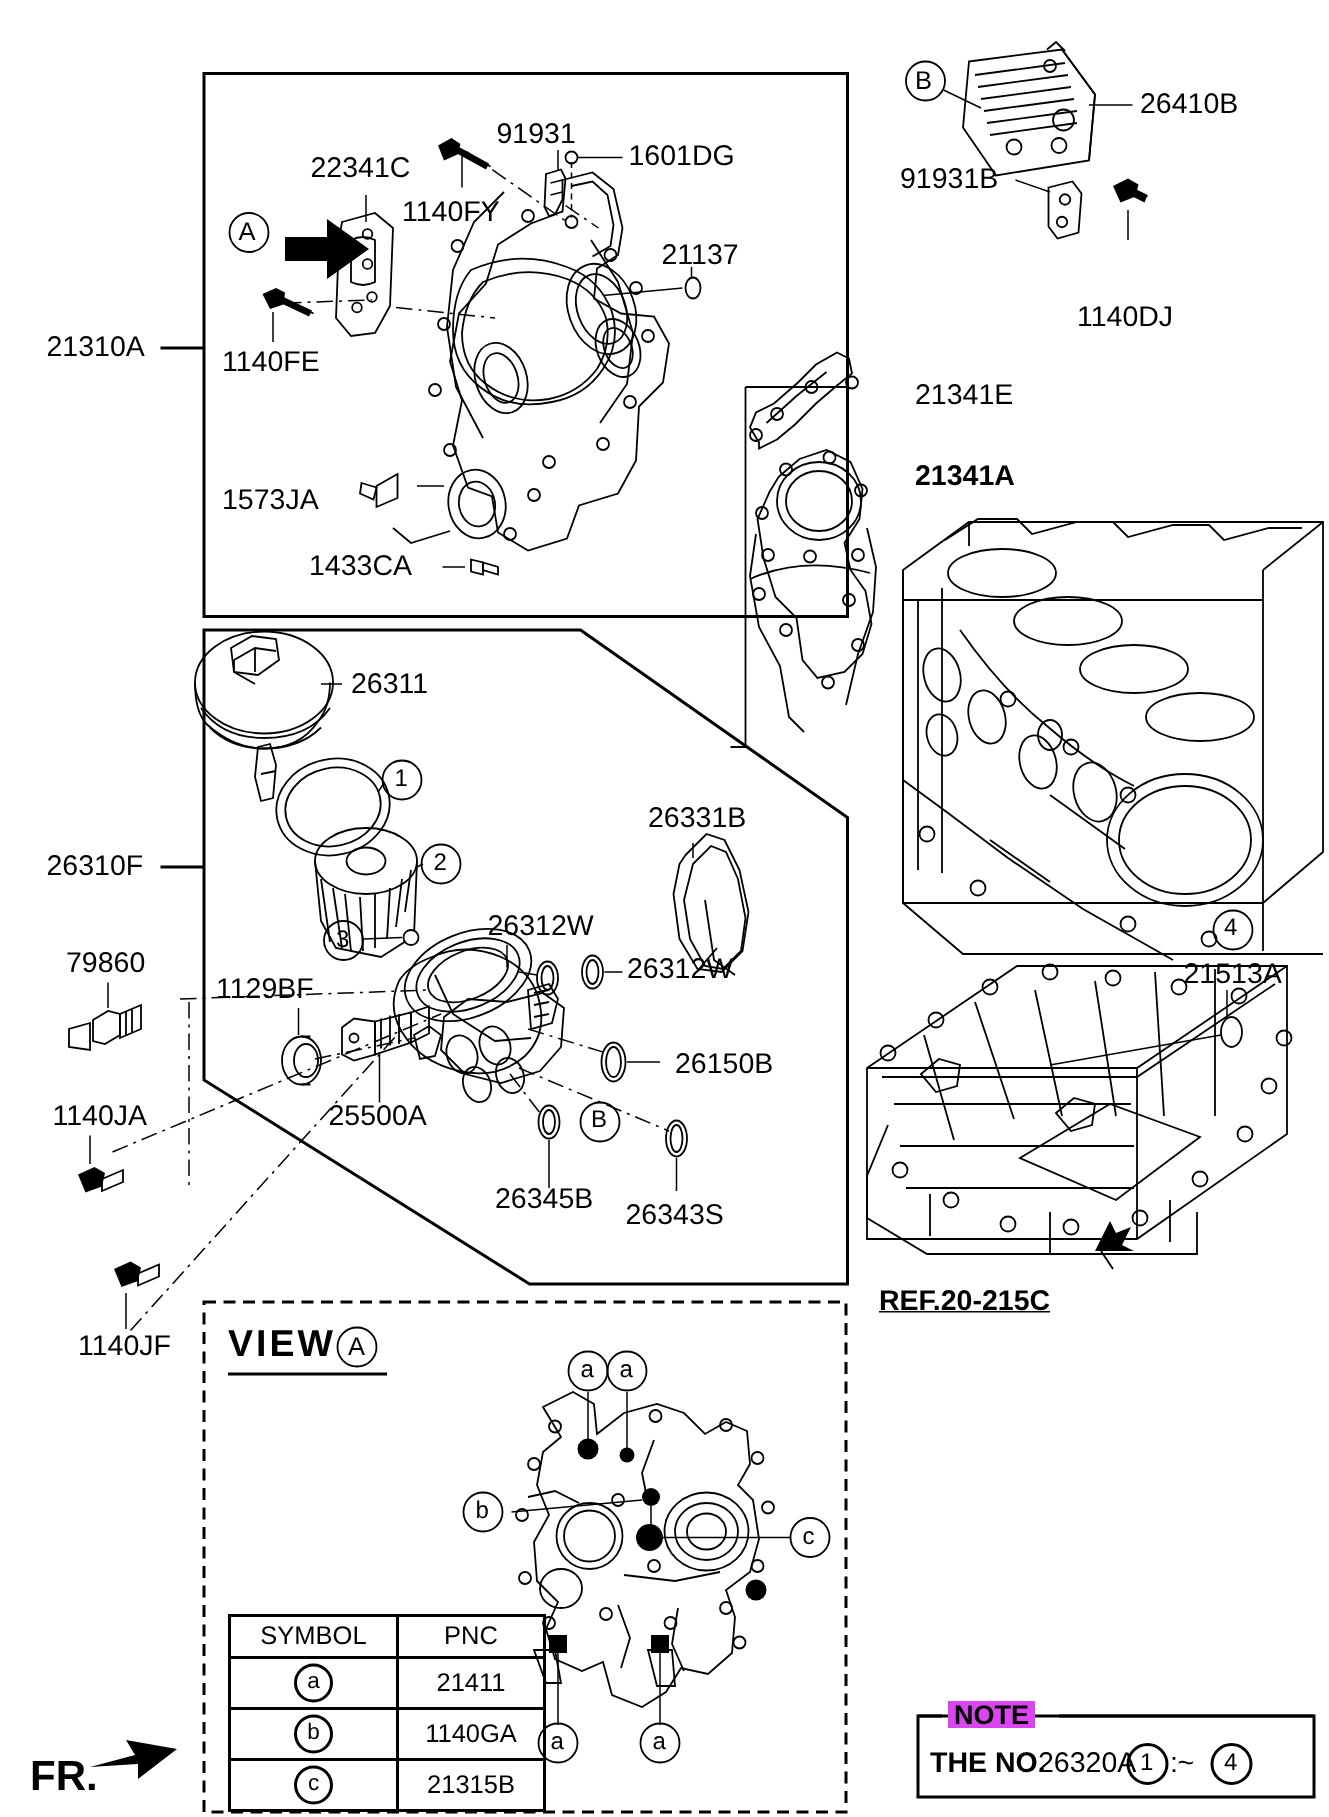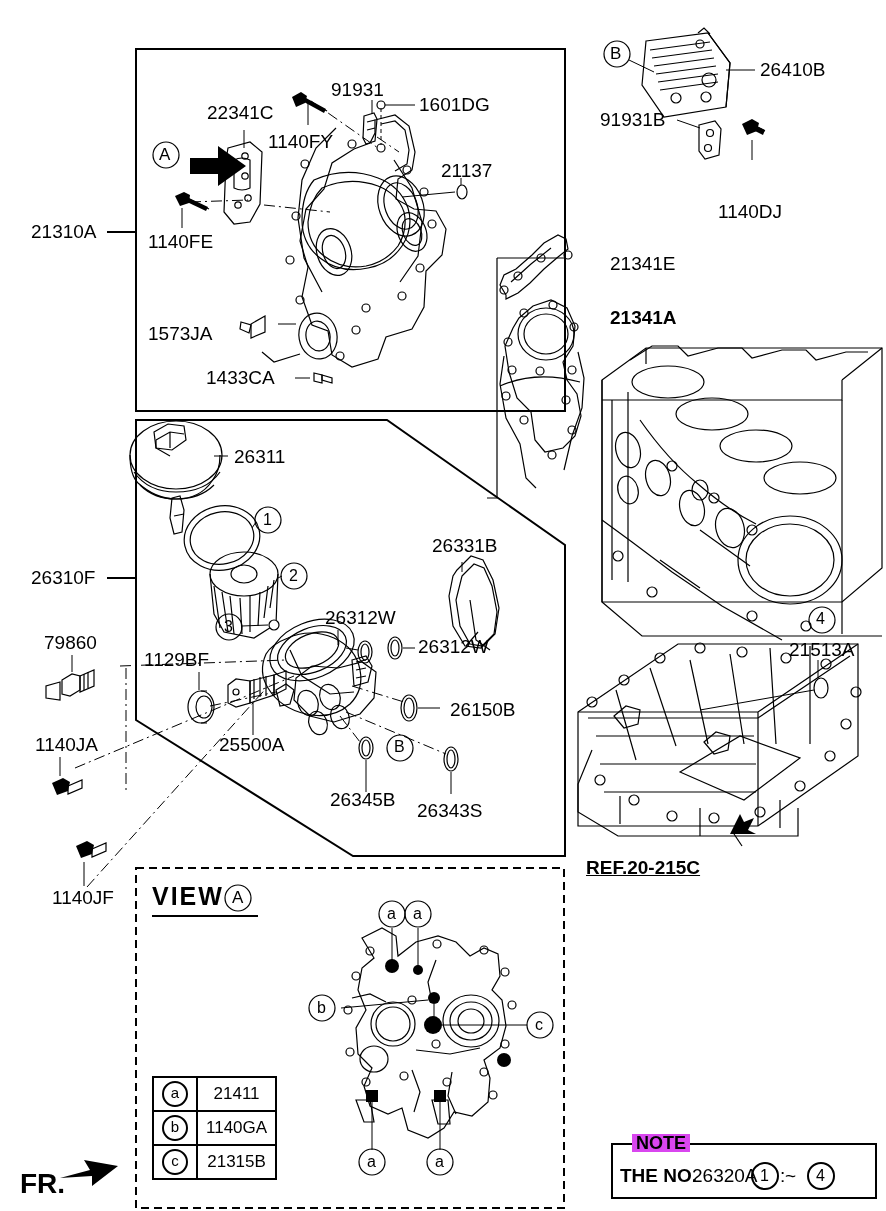--- a/index.html
+++ b/index.html
@@ -599,20 +599,24 @@
 
   <div class="lbl" style="left:387px;top:906px;font-size:16px;">a</div>
   <div class="lbl" style="left:413px;top:906px;font-size:16px;">a</div>
   <div class="lbl" style="left:317px;top:1000px;font-size:16px;">b</div>
   <div class="lbl" style="left:535px;top:1017px;font-size:16px;">c</div>
   <div class="lbl" style="left:367px;top:1154px;font-size:16px;">a</div>
   <div class="lbl" style="left:435px;top:1154px;font-size:16px;">a</div>
 
   <table class="tbl" style="left:152px;top:1076px;">
     <tbody>
+        <tr>
+      <th style="width:94px;">SYMBOL</th>
+      <th style="width:80px;">PNC</th>
+    </tr>
     <tr>
       <td>
         <span class="circ">a</span>
       </td>
       <td>21411</td>
     </tr>
     <tr>
       <td>
         <span class="circ">b</span>
       </td>

